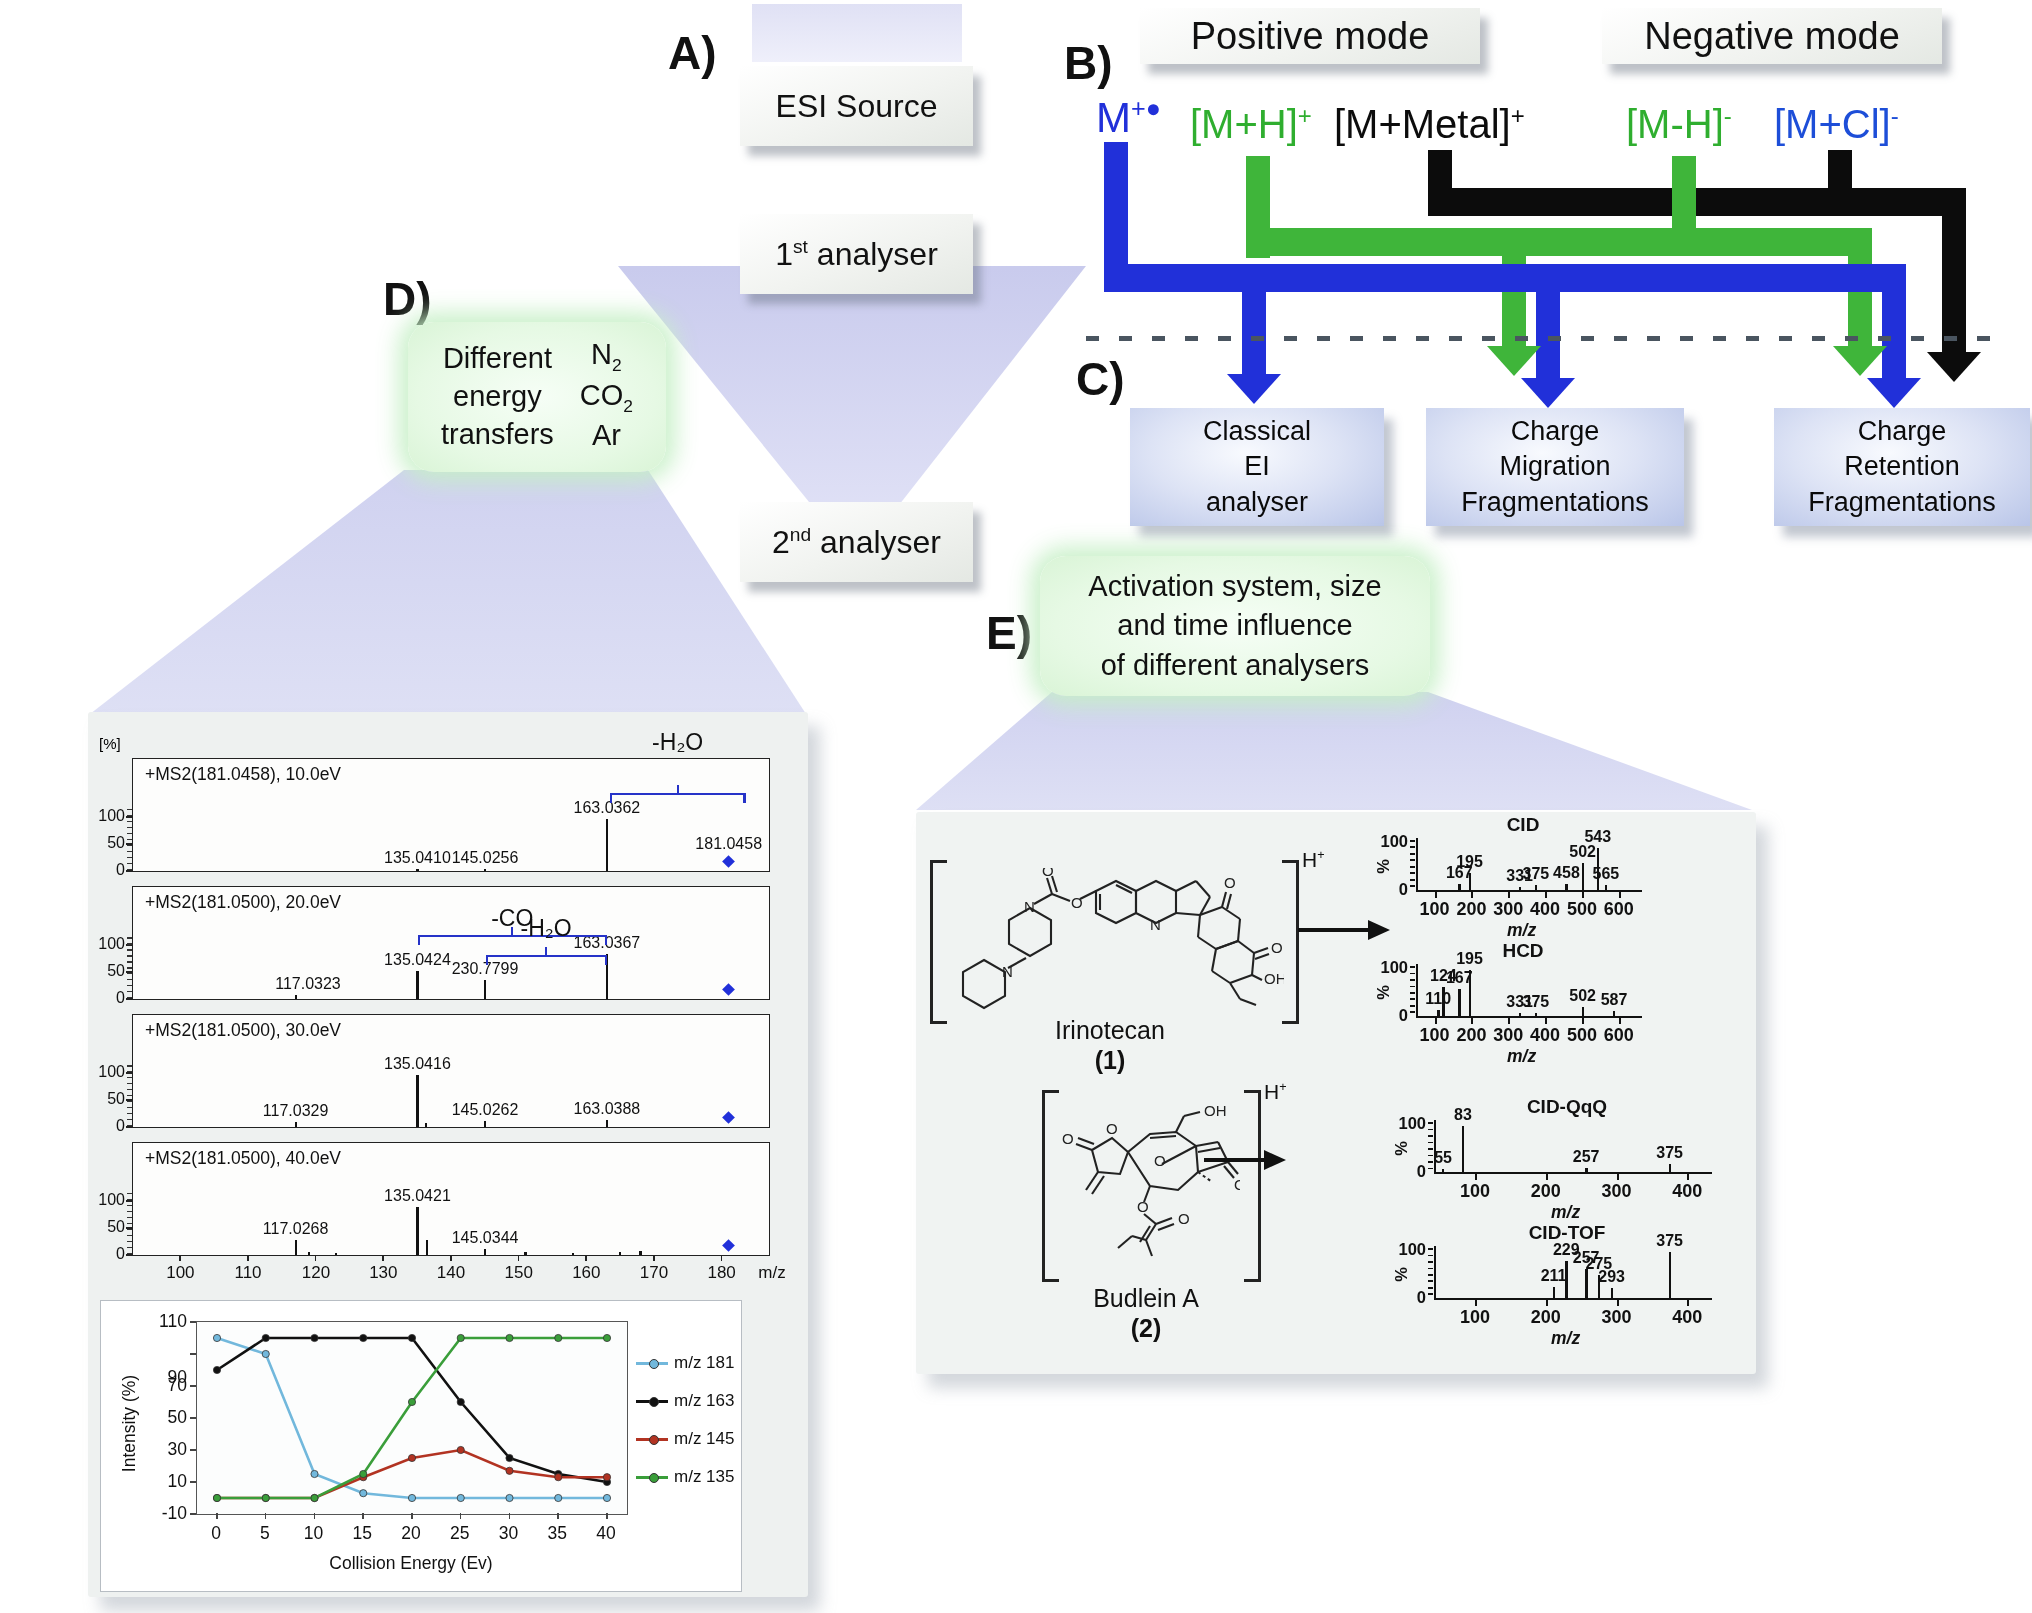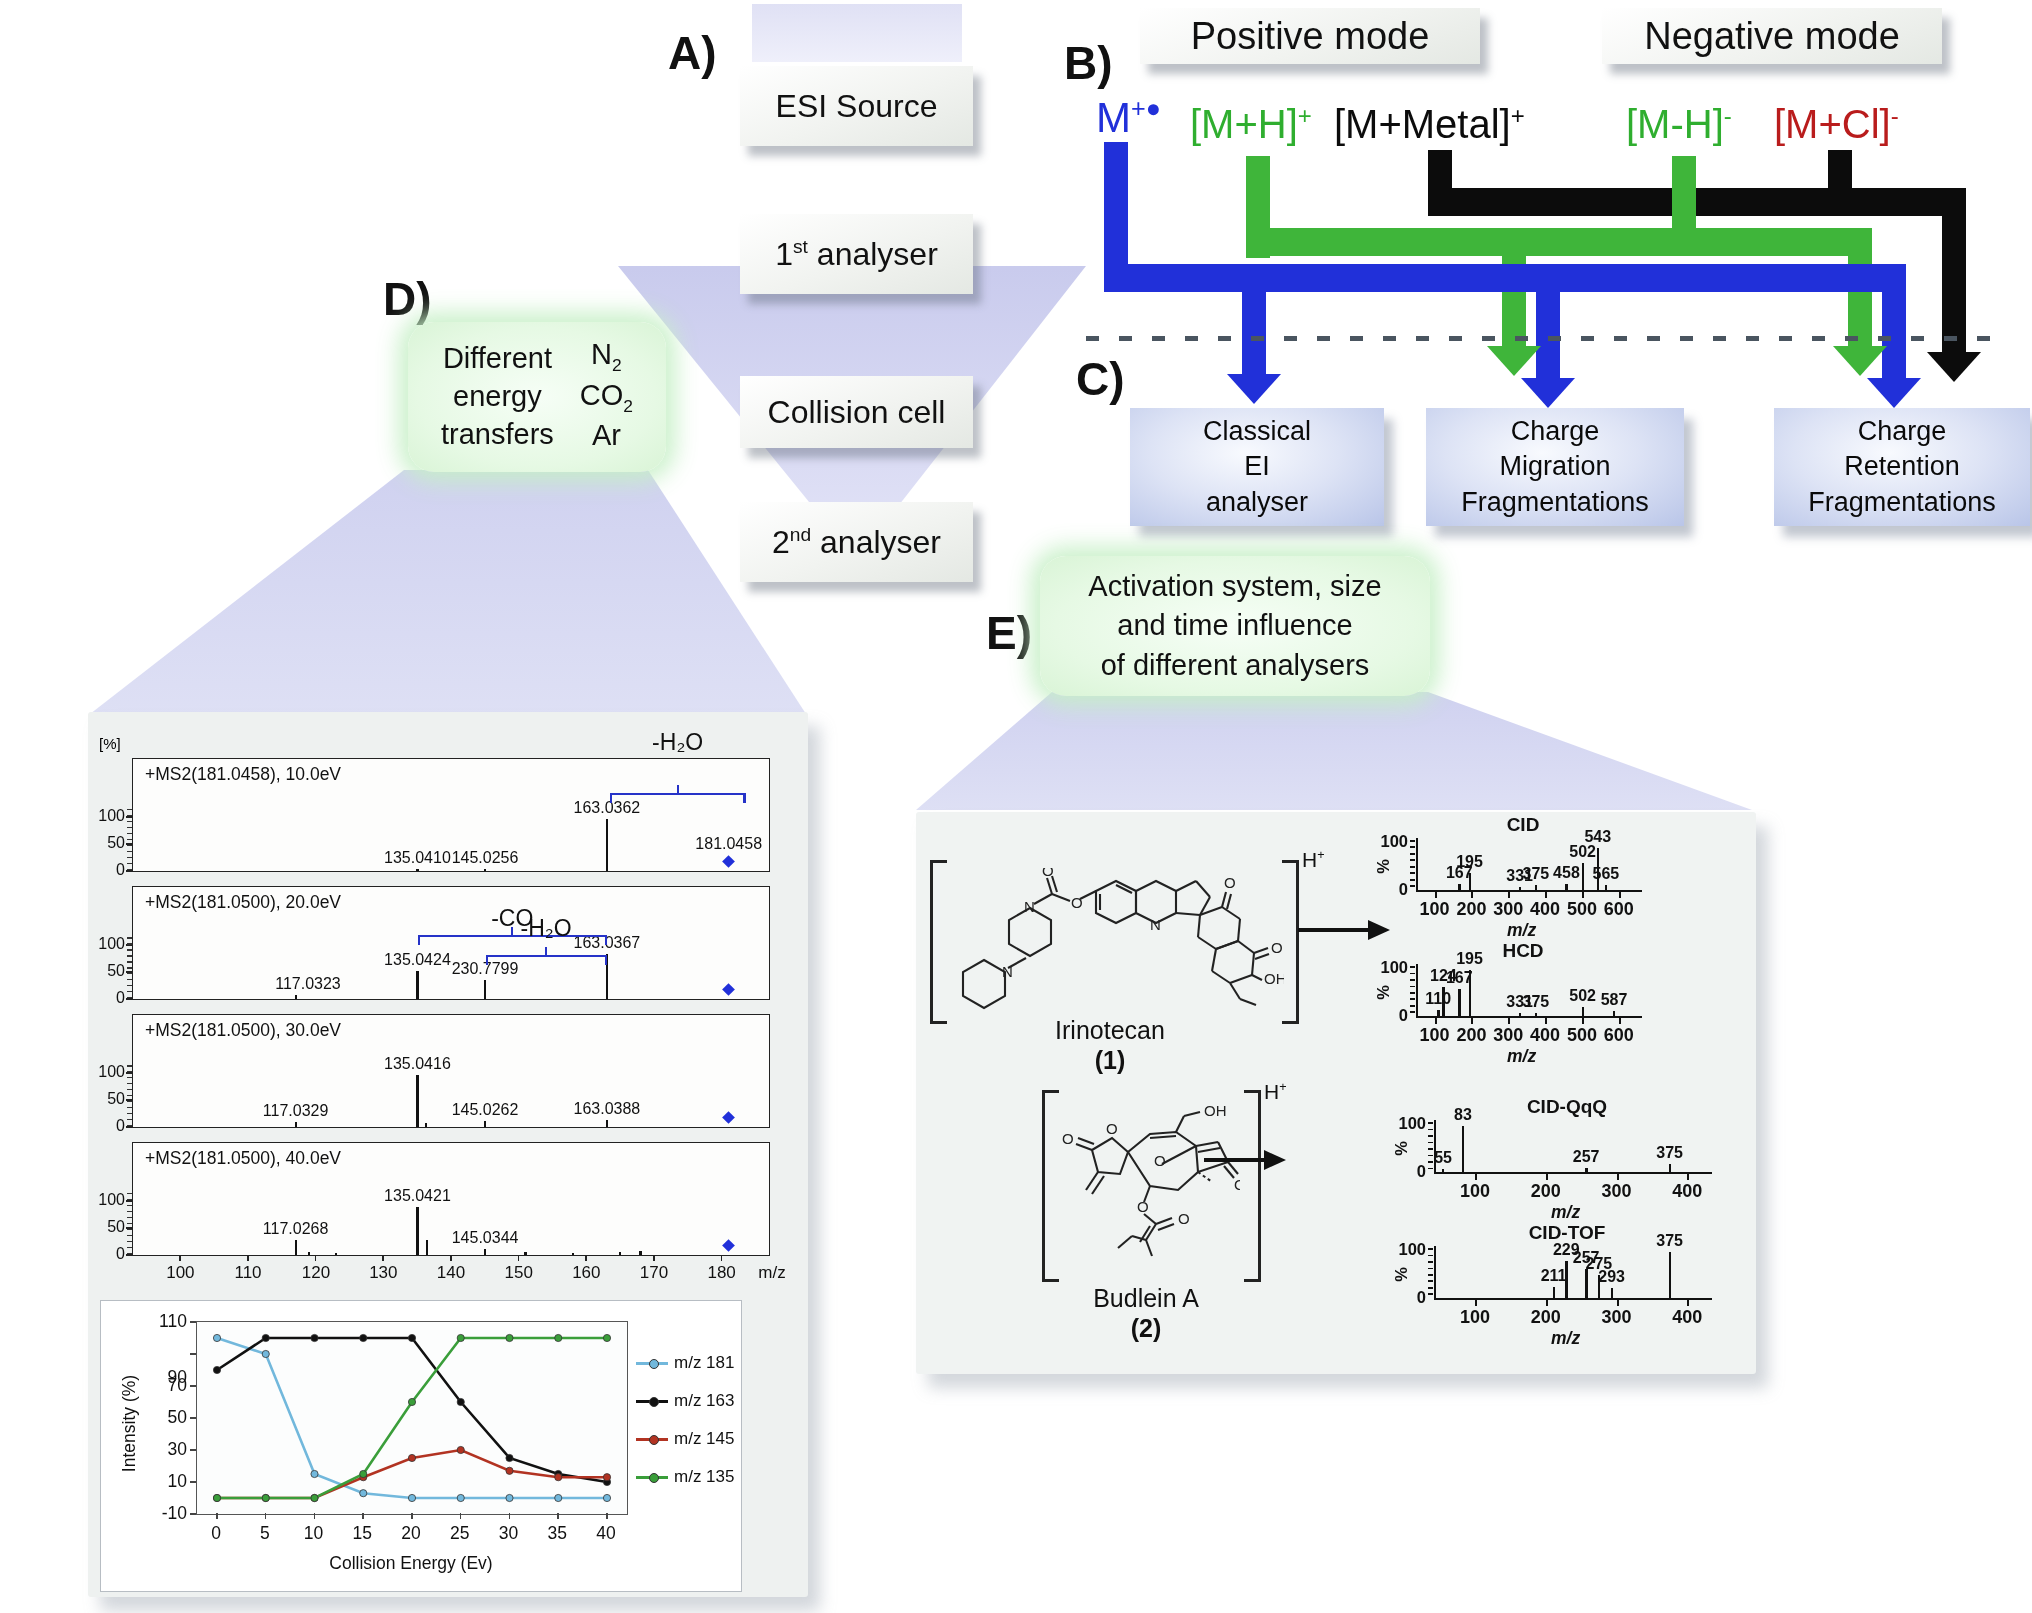--- a/index.html
+++ b/index.html
@@ -98,23 +98,20 @@
   <div class="seclabel" style="left:1076px;top:352px;">C)</div>
   <div class="seclabel" style="left:383px;top:272px;">D)</div>
   <div class="seclabel" style="left:986px;top:606px;">E)</div>
 
   <div class="greybox flowbox" style="left:740px;top:66px;">
     <span><span>ESI Source</span><sup class="small"></sup><span></span></span>
   </div>
   <div class="greybox flowbox" style="left:740px;top:214px;">
     <span><span>1</span><sup class="small">st</sup><span> analyser</span></span>
   </div>
-  <div class="greybox flowbox" style="left:740px;top:376px;height:72px;">
-    <span><span>Collision cell</span><sup class="small"></sup><span></span></span>
-  </div>
   <div class="greybox flowbox" style="left:740px;top:502px;">
     <span><span>2</span><sup class="small">nd</sup><span> analyser</span></span>
   </div>
 
   <div class="greybox modebox" style="left:1140px;top:8px;">
     <span>Positive mode</span>
   </div>
   <div class="greybox modebox" style="left:1602px;top:8px;">
     <span>Negative mode</span>
   </div>
@@ -124,21 +121,21 @@
   </div>
   <div class="ionlab" style="left: 1190px; top: 102px; color: rgb(47, 174, 47);">
     <span>[M+H]</span><sup class="small">+</sup>
   </div>
   <div class="ionlab" style="left: 1334px; top: 102px; color: rgb(12, 12, 12);">
     <span>[M+Metal]</span><sup class="small">+</sup>
   </div>
   <div class="ionlab" style="left: 1626px; top: 102px; color: rgb(47, 174, 47);">
     <span>[M-H]</span><sup class="small">-</sup>
   </div>
-  <div class="ionlab" style="left: 1774px; top: 102px; color: #b91c1c;">
+  <div class="ionlab" style="left: 1774px; top: 102px; color: #1d4ed8;">
     <span>[M+Cl]</span><sup class="small">-</sup>
   </div>
 
   <div class="pipe" style="left:1428px;top:150px;width:24px;height:66px;background:#0c0c0c;"></div>
   <div class="pipe" style="left:1828px;top:150px;width:24px;height:42px;background:#0c0c0c;"></div>
   <div class="pipe" style="left:1428px;top:188px;width:538px;height:28px;background:#0c0c0c;"></div>
   <div class="pipe" style="left:1942px;top:216px;width:24px;height:136px;background:#0c0c0c;"></div>
 
   <div class="pipe" style="left:1246px;top:156px;width:24px;height:102px;background:#3fb53a;"></div>
   <div class="pipe" style="left:1672px;top:156px;width:24px;height:74px;background:#3fb53a;"></div>

